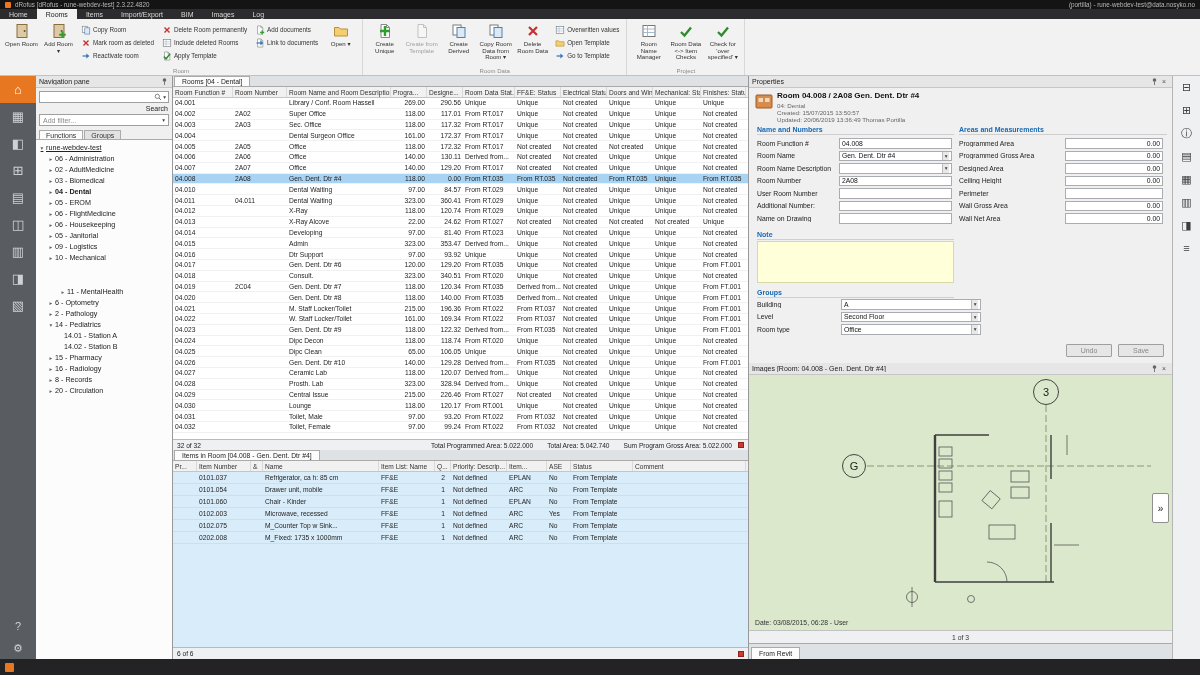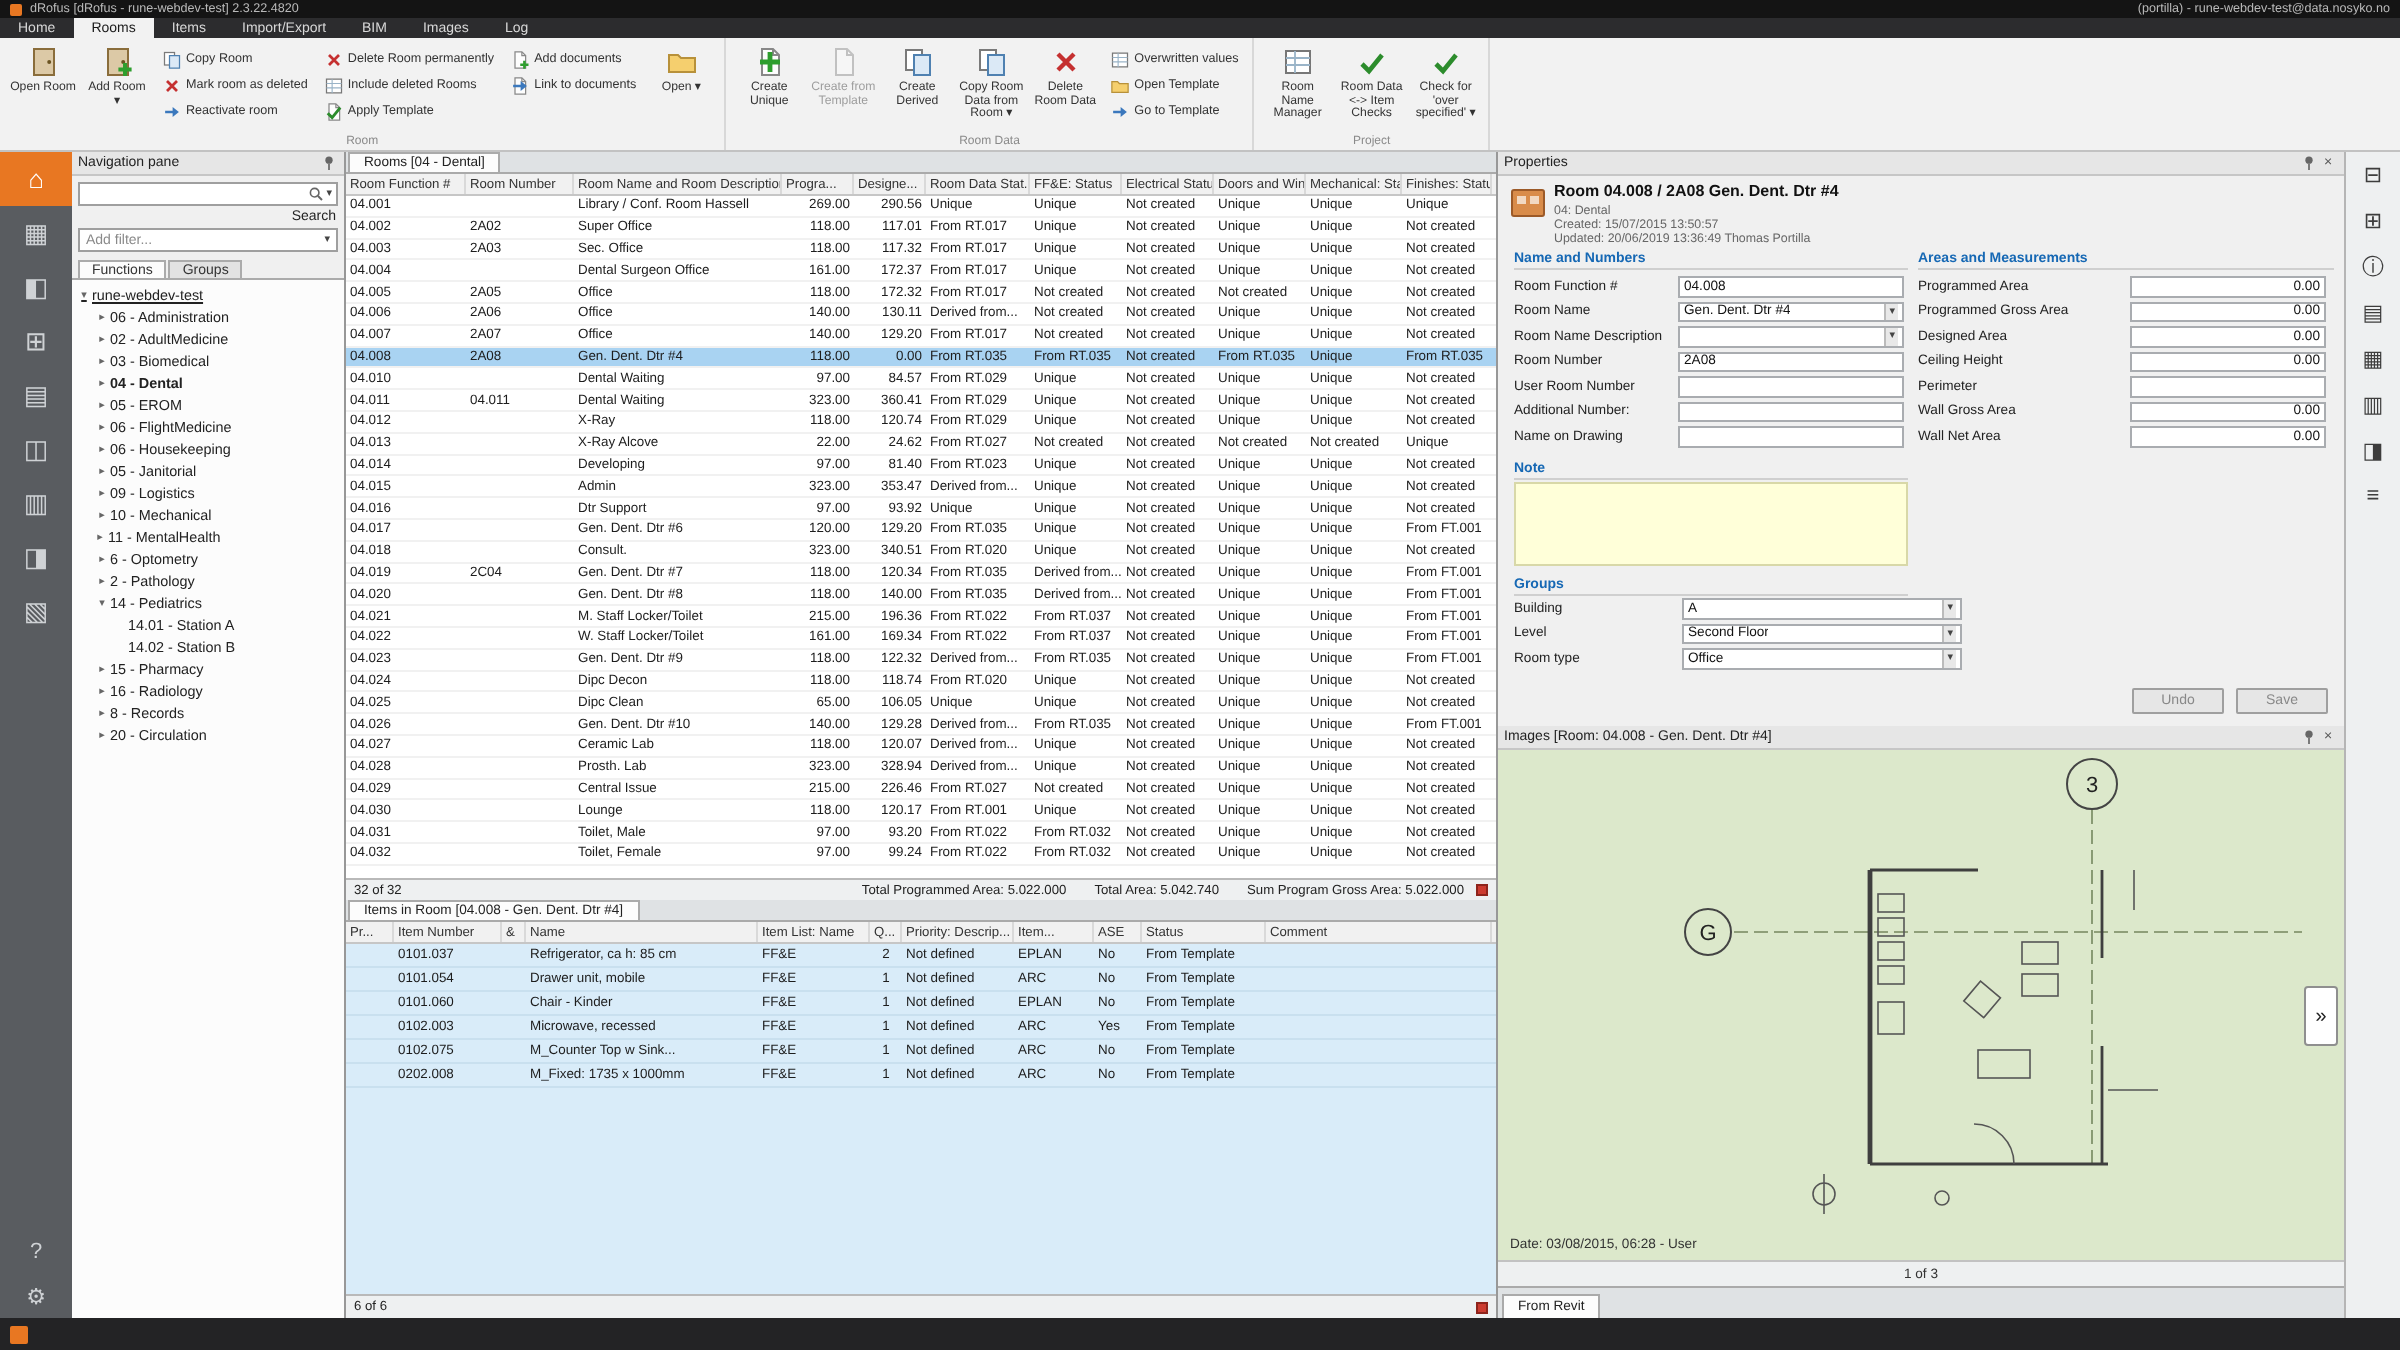--- a/index.html
+++ b/index.html
@@ -454,21 +454,21 @@
           <span class="tlabel">05 - Janitorial</span>
         </div>
         <div class="tnode" style="padding-left: 11px;">
           <span class="tw">▸</span>
           <span class="tlabel">09 - Logistics</span>
         </div>
         <div class="tnode" style="padding-left: 11px;">
           <span class="tw">▸</span>
           <span class="tlabel">10 - Mechanical</span>
         </div>
-        <div class="tnode" style="padding-left: 10px;">
+        <div class="tnode" style="padding-left: 23px; margin-top: 23px;">
           <span class="tw">▸</span>
           <span class="tlabel">11 - MentalHealth</span>
         </div>
         <div class="tnode" style="padding-left: 11px;">
           <span class="tw">▸</span>
           <span class="tlabel">6 - Optometry</span>
         </div>
         <div class="tnode" style="padding-left: 11px;">
           <span class="tw">▸</span>
           <span class="tlabel">2 - Pathology</span>

